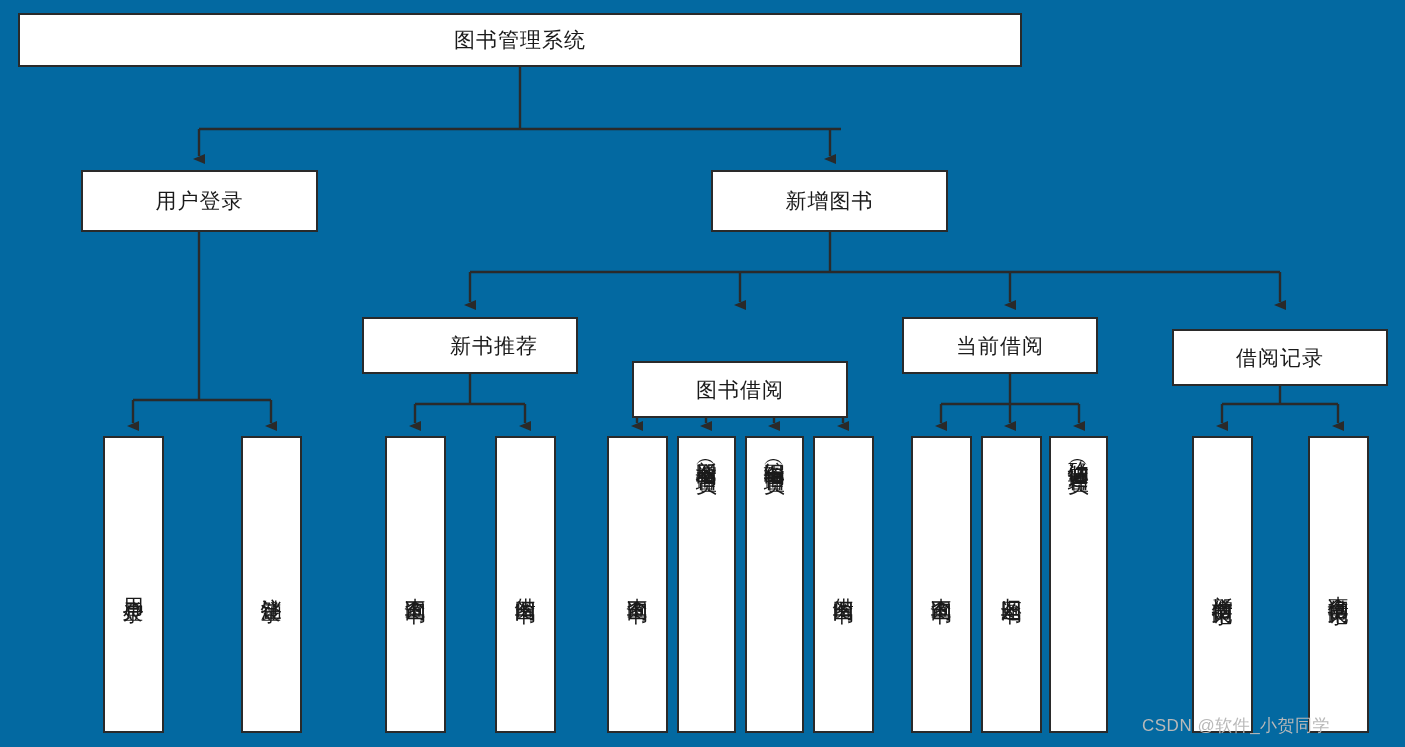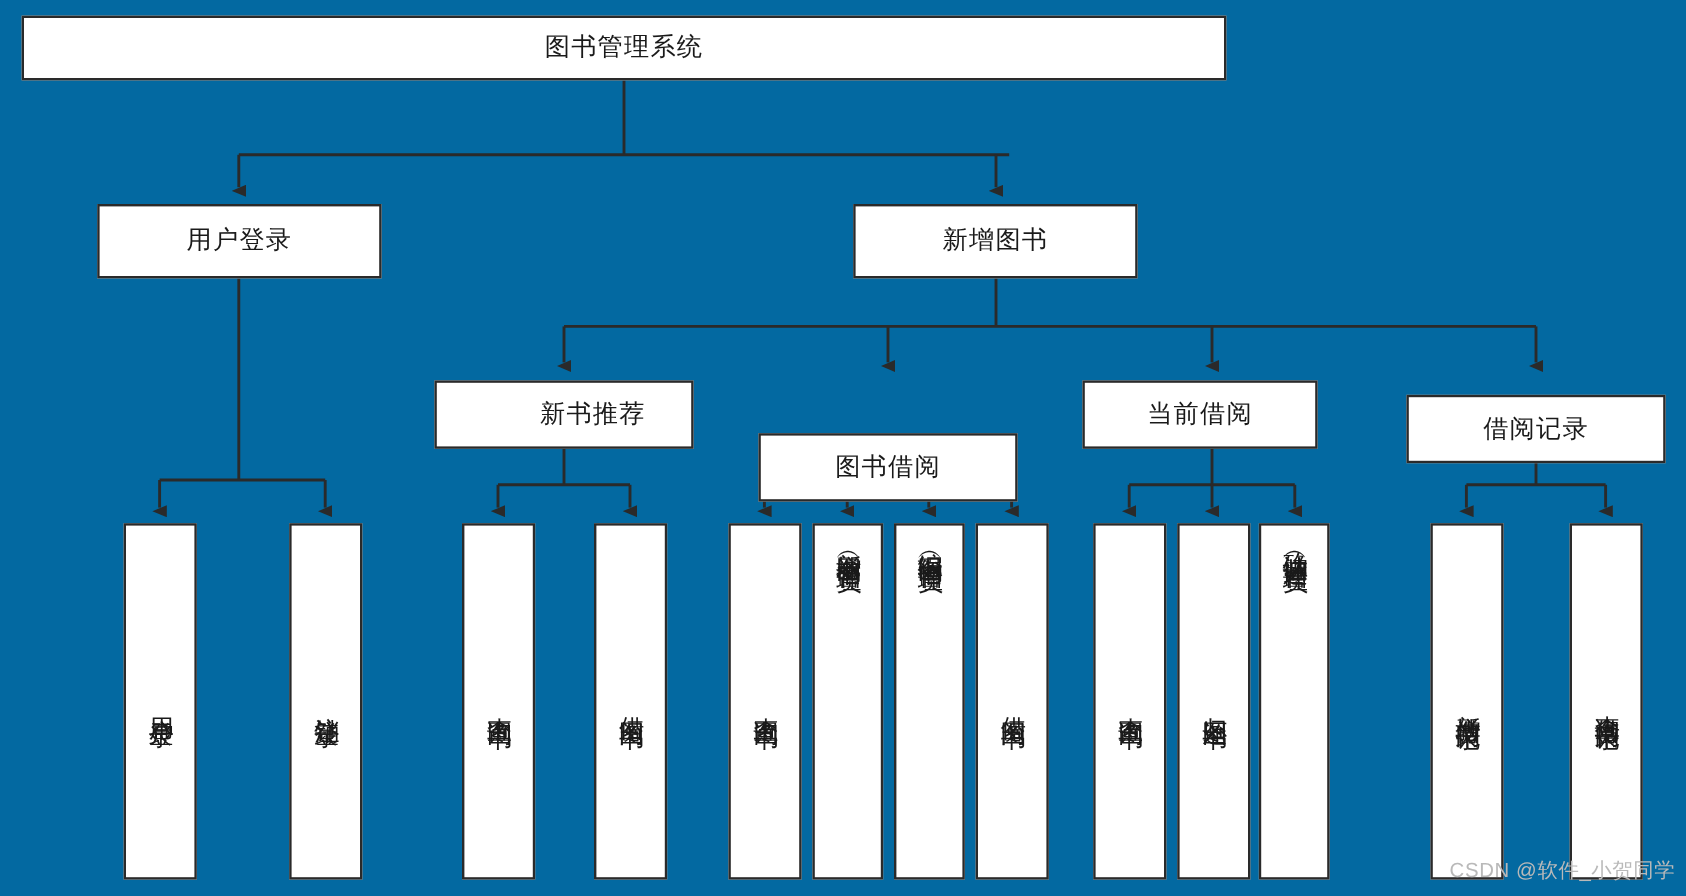--- a/index.html
+++ b/index.html
@@ -50,21 +50,21 @@
   }
   .node.v.mid {
     justify-content: center;
     padding-top: 0;
   }
   .node-label {
     display: block;
   }
   #watermark {
     position: absolute;
-    left: 1208px;
+    left: 1142px;
     top: 714px;
     font-size: 17px;
     color: #b9b9b9;
     white-space: nowrap;
     letter-spacing: 0.5px;
   }
 </style>
 </head>
 <body>
 

